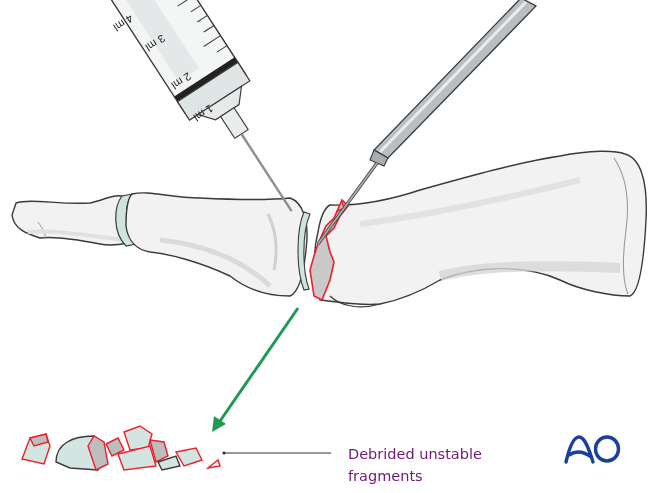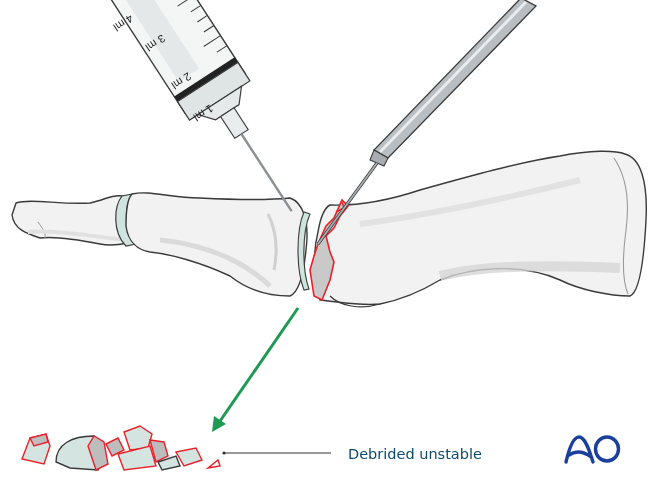--- a/index.html
+++ b/index.html
@@ -1,18 +1,18 @@
 <!DOCTYPE html>
 <html><head>
 <meta charset="utf-8">
 <style>
   html, body { margin: 0; padding: 0; background: #ffffff; }
   body { width: 665px; height: 493px; position: relative; overflow: hidden; font-family: "Liberation Sans", sans-serif; }
   #illustration { position: absolute; left: 0; top: 0; width: 665px; height: 493px; }
-  .label-text { position: absolute; left: 348px; top: 443px; font-family: "DejaVu Sans", sans-serif; font-size: 14.5px; line-height: 22px; color: #0c4a6e; }
+  .label-text { position: absolute; left: 348px; top: 443px; font-family: "DejaVu Sans", sans-serif; font-size: 14.5px; line-height: 22px; color: #701a75; }
   .label-text span { display: block; }
   .ao-logo { position: absolute; left: 563px; top: 433px; }
 </style>
 </head>
 <body>
 
 <svg id="illustration" viewBox="0 0 665 493" xmlns="http://www.w3.org/2000/svg">
 
   <g>
     <path d="M16,203 C30,198 60,205 90,203 C105,200 112,194 122,196 L128,243 C118,245 110,246 100,244 C80,240 55,236 40,238 C28,234 14,230 12,215 Z" fill="#f2f2f2" stroke="#3a3a3a" stroke-width="1.4"></path>
@@ -104,18 +104,19 @@
   </g>
 
   <g>
     <circle cx="224" cy="453" r="1.6" fill="#333"></circle>
     <line x1="224" y1="453" x2="331" y2="453" stroke="#333" stroke-width="1"></line>
   </g>
 </svg>
 
 <div class="label-text">
   <span>Debrided unstable</span>
+  <span>fragments</span>
 </div>
 
 <svg class="ao-logo" width="60" height="32" viewBox="0 0 60 32" xmlns="http://www.w3.org/2000/svg">
   <path d="M3,29 C6,16 10,4 16,4 C22,4 26,16 30,29 M6,22 C12,18 20,18 28,24" fill="none" stroke="#1a3f9c" stroke-width="3.4" stroke-linecap="round" stroke-linejoin="round"></path>
   <ellipse cx="44" cy="16" rx="11.5" ry="12" fill="none" stroke="#1a3f9c" stroke-width="3.4"></ellipse>
 </svg>
 
 </body></html>

